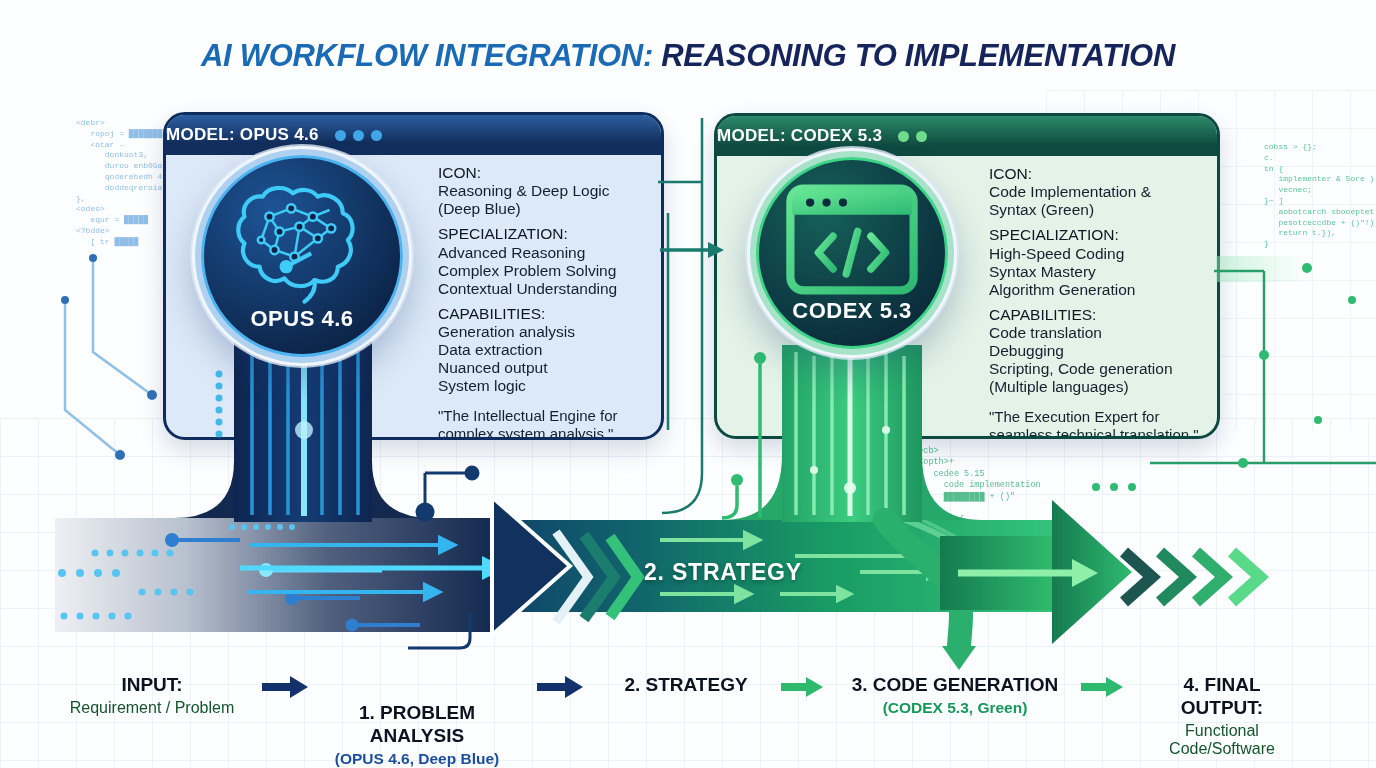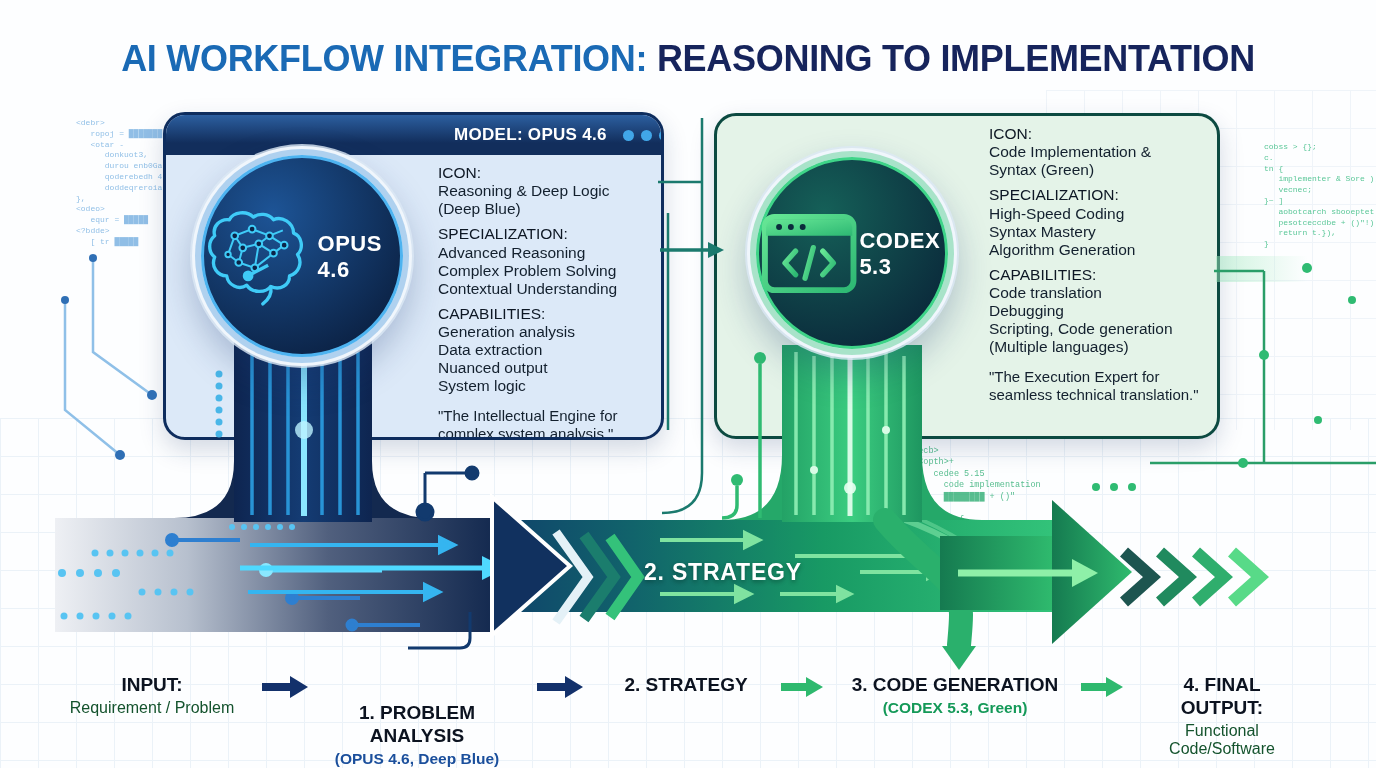--- a/index.html
+++ b/index.html
@@ -6,55 +6,55 @@
   .stage{position:relative;width:1376px;height:768px;background:#fdfeff;overflow:hidden;
          font-family:"Liberation Sans",sans-serif;color:#101826;}
   .grid{position:absolute;pointer-events:none;
         background-image:linear-gradient(#e2ecf5 1px,transparent 1px),
                          linear-gradient(90deg,#e2ecf5 1px,transparent 1px);
         background-size:38px 38px;opacity:.65;}
   .g1{left:0;top:418px;width:1376px;height:350px;}
   .g2{left:1046px;top:90px;width:330px;height:340px;opacity:.5;}
 
   .title{position:absolute;left:0;top:38px;width:100%;text-align:center;
-         font-size:36px;font-weight:bold;letter-spacing:-.3px;white-space:nowrap;}
+         font-size:31px;font-weight:bold;letter-spacing:-.3px;white-space:nowrap;font-style:italic;}
   .title .t1{color:#1a6ab5;}
   .title .t2{color:#16245c;}
 
   .code{position:absolute;margin:0;font-family:"Liberation Mono",monospace;
         font-size:8px;line-height:1.35;white-space:pre;pointer-events:none;}
   .code-left{left:76px;top:118px;color:#7db4e2;opacity:.85;}
   .code-right{left:1264px;top:142px;color:#3dbd85;opacity:.85;}
   .code-mid{left:908px;top:446px;color:#2fae74;opacity:.8;font-size:8.5px;}
 
   
   .card{position:absolute;border-radius:22px;border:3px solid #0e2d5e;overflow:hidden;
         box-shadow:0 10px 24px rgba(20,50,100,.18);}
   .card-opus{left:163px;top:112px;width:495px;height:322px;background:#dce9f8;}
   .card-codex{left:714px;top:113px;width:500px;height:320px;background:#e4f3e8;border-color:#0c4a41;}
   .card-header{height:40px;display:flex;align-items:center;color:#fff;font-weight:bold;
                font-size:17px;letter-spacing:.3px;}
   .opus-header{background:linear-gradient(#2c5fa0,#122e5c 70%);}
   .codex-header{background:linear-gradient(#2b8a68,#0f4a40 75%);}
-  .card-header .ht{margin-left:288px;white-space:nowrap;}
+  .card-header .ht{white-space:nowrap;}
   .dots{margin-left:16px;display:flex;gap:7px;}
   .dots i{width:11px;height:11px;border-radius:50%;display:block;}
   .opus-header .dots i{background:#41a6e8;}
   .codex-header .dots i{background:#6fdc8c;}
   .card-body{padding:9px 8px 0 272px;font-size:15.5px;line-height:1.17;color:#13202e;}
   .sec{margin-bottom:7px;}
   .lbl{font-weight:normal;color:#0d1724;}
   .quote{margin-top:11px;font-size:15px;line-height:1.2;}
 
   
   .badge{position:absolute;border-radius:50%;background:#f0f6fc;
          box-shadow:0 0 0 2px rgba(220,232,245,.8),0 16px 34px rgba(25,55,110,.28);}
   .badge-opus{left:192px;top:146px;width:220px;height:220px;padding:0;}
   .badge-codex{left:747px;top:148px;width:210px;height:210px;}
-  .badge-inner{position:absolute;inset:9px;border-radius:50%;display:flex;flex-direction:row;
+  .badge-inner{position:absolute;inset:9px;border-radius:50%;display:flex;flex-direction:column;
                align-items:center;justify-content:center;}
   .badge-opus .badge-inner{background:radial-gradient(circle at 35% 28%,#1d5496,#0c2448 78%);
                border:3px solid #4db3f0;box-shadow:0 0 0 6px rgba(95,165,225,.45);}
   .badge-codex .badge-inner{background:radial-gradient(circle at 35% 28%,#156058,#0b2c3c 78%);
                border:3px solid #3ed488;box-shadow:0 0 0 6px rgba(80,205,140,.45);}
   .badge-label{color:#fff;font-weight:bold;font-size:22px;letter-spacing:.5px;margin-top:1px;}
 
   .strategy-label{position:absolute;left:644px;top:559px;color:#fff;font-weight:bold;
                   font-size:23px;letter-spacing:.8px;text-shadow:0 2px 4px rgba(0,40,30,.45);}
 
@@ -138,20 +138,27 @@
         <div class="ln">Generation analysis</div>
         <div class="ln">Data extraction</div>
         <div class="ln">Nuanced output</div>
         <div class="ln">System logic</div>
       </div>
       <div class="quote">"The Intellectual Engine for complex system analysis."</div>
     </div>
   </div>
 
   <div class="card card-codex">
+    <div class="card-header codex-header">
+      <span class="ht">MODEL: CODEX 5.3</span>
+      <span class="dots">
+          <i></i>
+          <i></i>
+        </span>
+    </div>
     <div class="card-body">
       <div class="sec">
         <div class="lbl">ICON:</div>
         <div class="ln">Code Implementation &amp;</div>
         <div class="ln">Syntax (Green)</div>
       </div>
       <div class="sec">
         <div class="lbl">SPECIALIZATION:</div>
         <div class="ln">High-Speed Coding</div>
         <div class="ln">Syntax Mastery</div>

